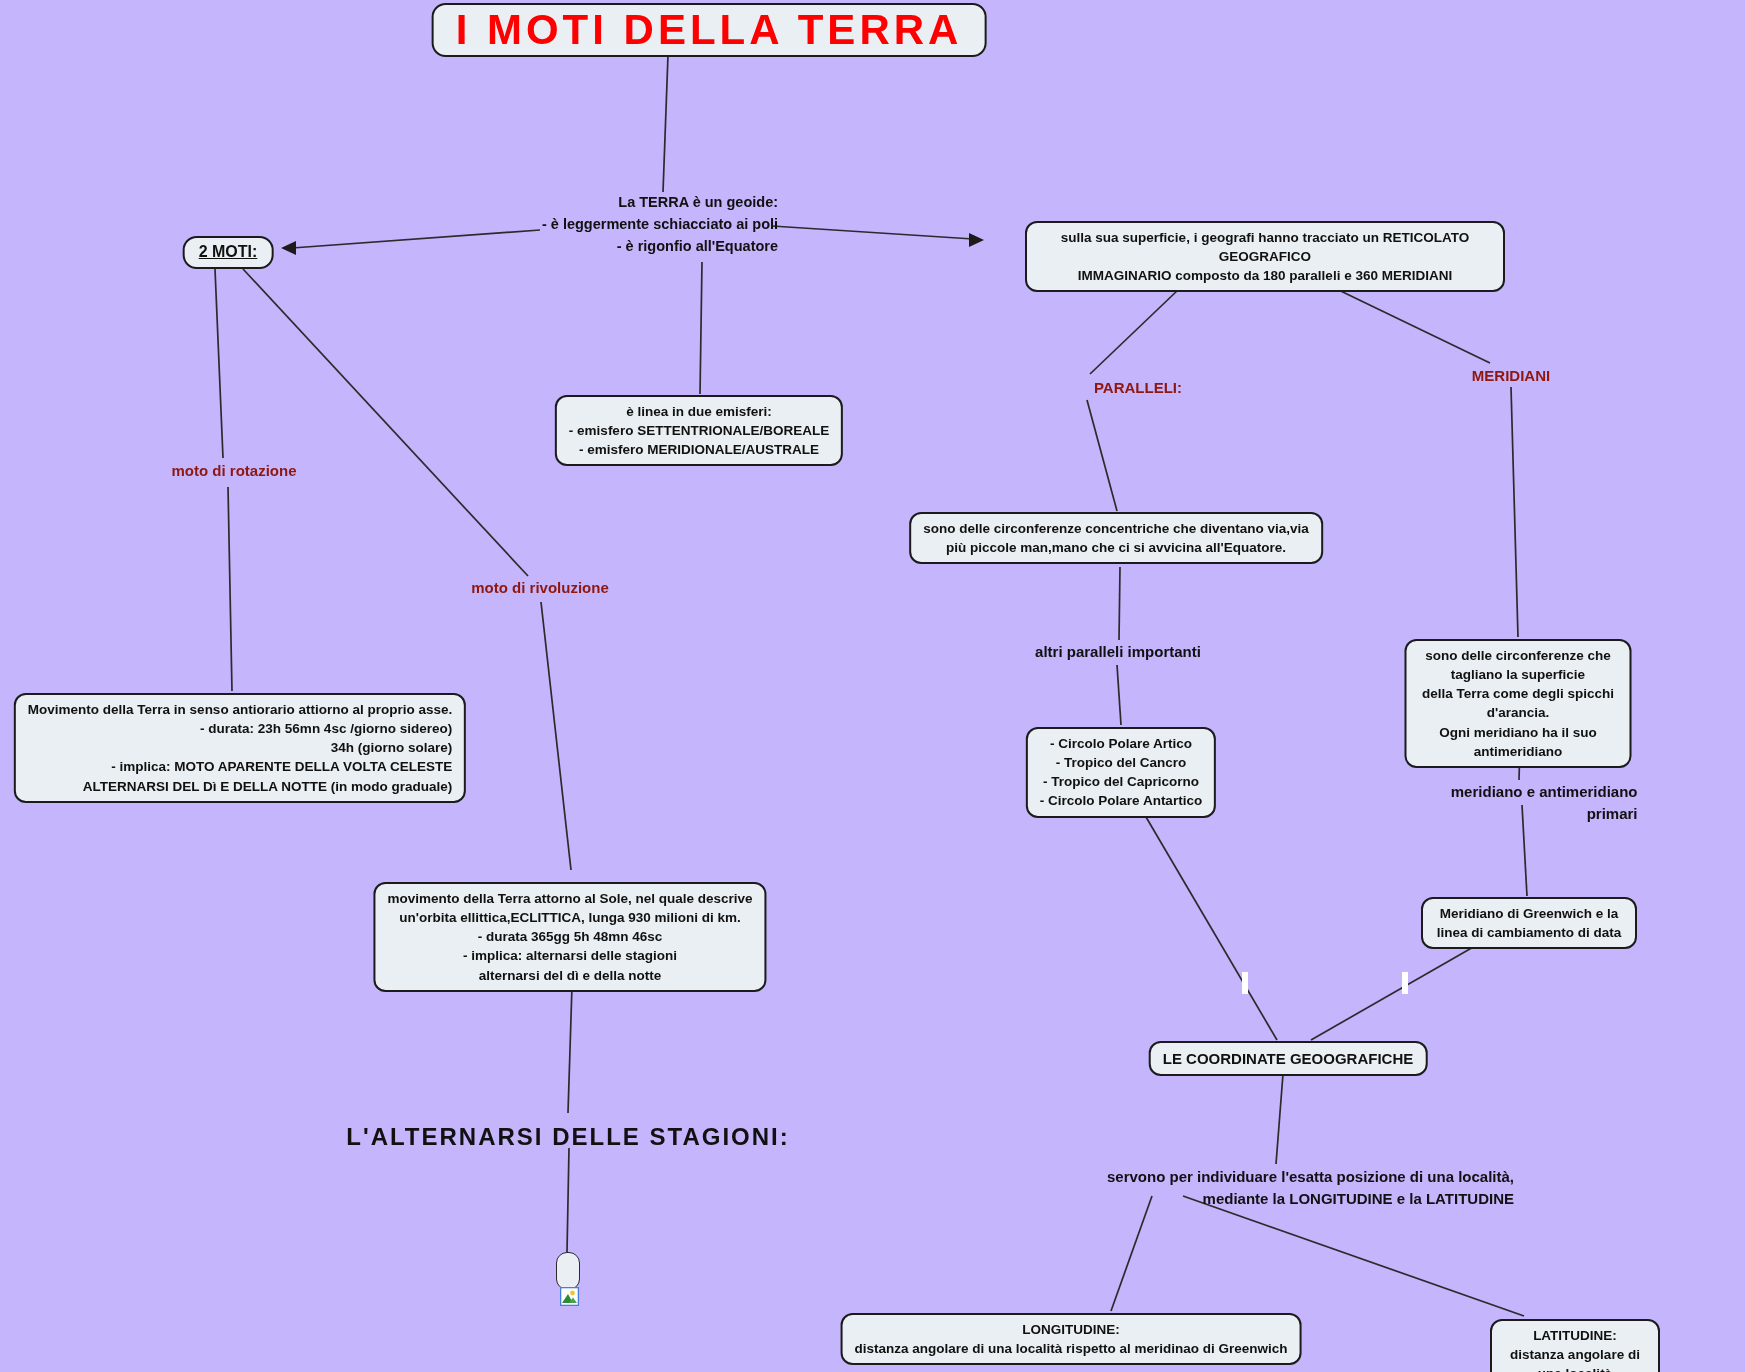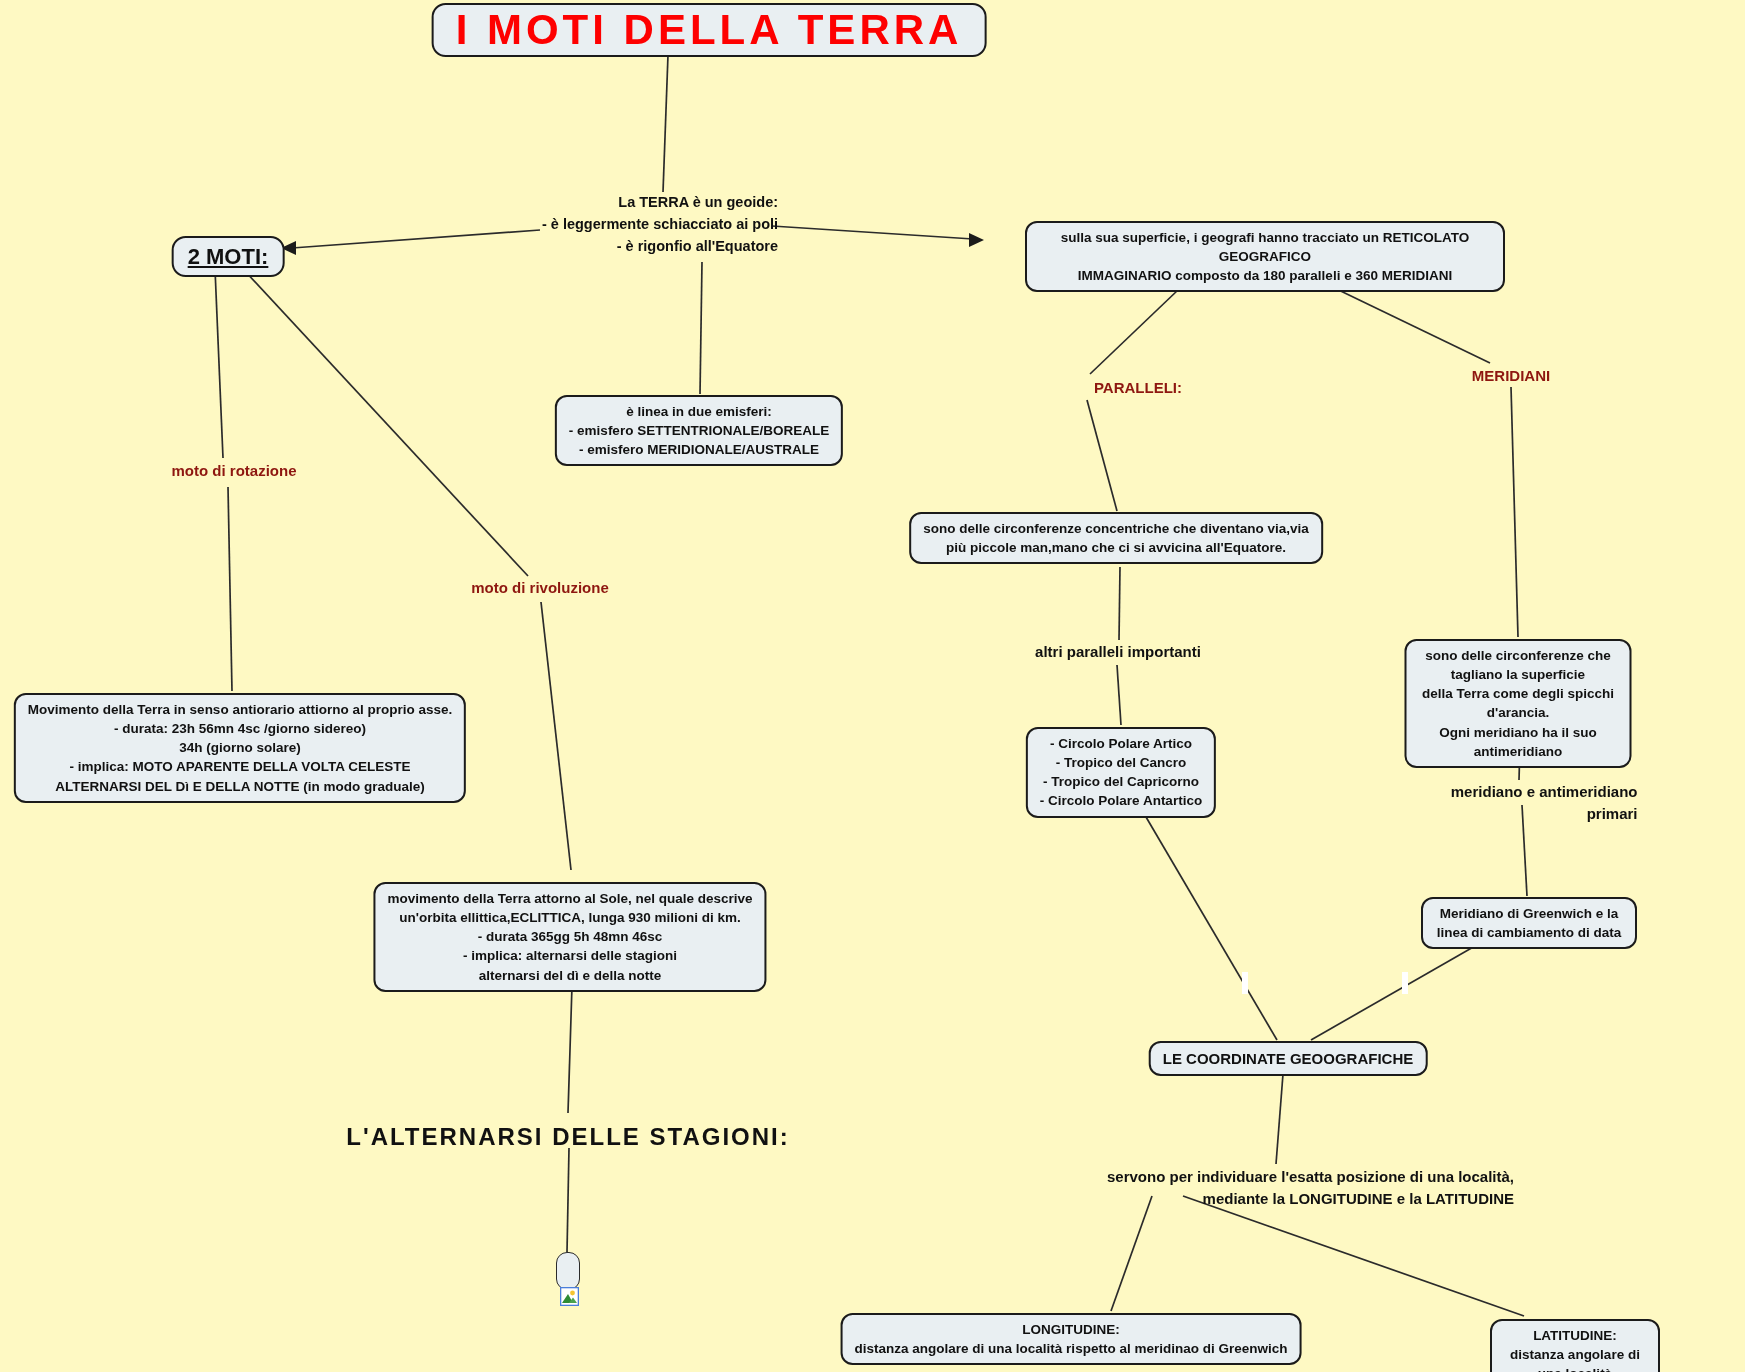--- a/index.html
+++ b/index.html
@@ -1,38 +1,38 @@
 <!DOCTYPE html>
 <html><head>
 <meta charset="utf-8">
 <style>
   html,body{margin:0;padding:0;background:#ffffff;}
   #canvas{
-    position:relative;width:1745px;height:1372px;background:#fef9c3;
+    position:relative;width:1745px;height:1372px;background:#c4b5fd;
     font-family:"Liberation Sans","DejaVu Sans",sans-serif;
     font-weight:bold;color:#111;overflow:hidden;
   }
   svg.wires{position:absolute;left:0;top:0;width:1745px;height:1372px;}
   .node{
     position:absolute;transform:translateX(-50%);
     background:#e9eff2;border:2px solid #1b1b1b;border-radius:12px;
     padding:5px 12px;text-align:center;white-space:pre-line;
     font-size:13.5px;line-height:1.42;box-sizing:border-box;
   }
   .flo{ 
     position:absolute;transform:translateX(-50%);
     text-align:right;white-space:pre-line;background:transparent;
     font-size:15px;line-height:1.45;
   }
   .darkred{color:#8e1710;}
   .title-node{
     font-size:42px;letter-spacing:4px;color:#fe0000;
     padding:2px 22px;border-radius:14px;line-height:1.1;
   }
-  .moti-node{font-size:22px;text-decoration:underline;padding:3px 14px;border-radius:14px;}
+  .moti-node{font-size:16px;text-decoration:underline;padding:3px 14px;border-radius:14px;}
   .big-label{font-size:24px;letter-spacing:2px;margin-top:8px;}
   .geoide{font-size:14.5px;line-height:1.5;}
   .servono{font-size:15px;}
   .pill{
     position:absolute;background:#e9eff2;border:1.6px solid #2b2b2b;
     border-radius:11px;box-sizing:border-box;
   }
   .imgicon{position:absolute;}
 </style>
 </head>
@@ -79,21 +79,21 @@
   <div class="flo geoide" style="left:660px;top:192px;">La TERRA è un geoide:
 - è leggermente schiacciato ai poli
 - è rigonfio all'Equatore</div>
 
   <div class="node moti-node" style="left:228px;top:236px;">2 MOTI:</div>
 
   <div class="flo darkred" style="left:234px;top:460px;">moto di rotazione</div>
 
   <div class="flo darkred" style="left:540px;top:577px;">moto di rivoluzione</div>
 
-  <div class="node" style="left:240px;top:693px;">Movimento della Terra in senso antiorario attiorno al proprio asse.
+  <div class="node" style="left:240px;top:693px;text-align:right;">Movimento della Terra in senso antiorario attiorno al proprio asse.
 - durata: 23h 56mn 4sc /giorno sidereo)
 34h (giorno solare)
 - implica: MOTO APARENTE DELLA VOLTA CELESTE
 ALTERNARSI DEL Dì E DELLA NOTTE (in modo graduale)</div>
 
   <div class="node" style="left:570px;top:882px;">movimento della Terra attorno al Sole, nel quale descrive
 un'orbita ellittica,ECLITTICA, lunga 930 milioni di km.
 - durata 365gg 5h 48mn 46sc
 - implica: alternarsi delle stagioni
 alternarsi del dì e della notte</div>

